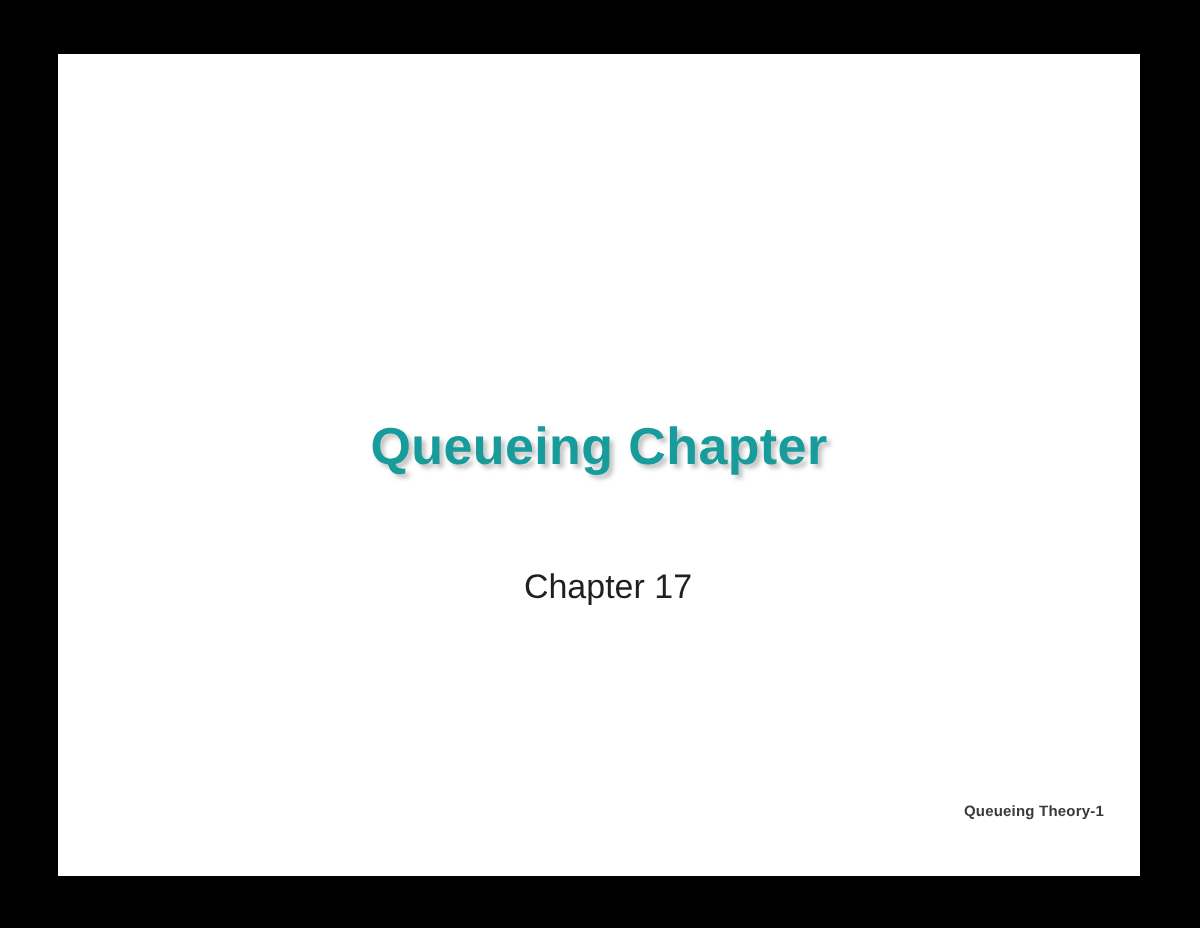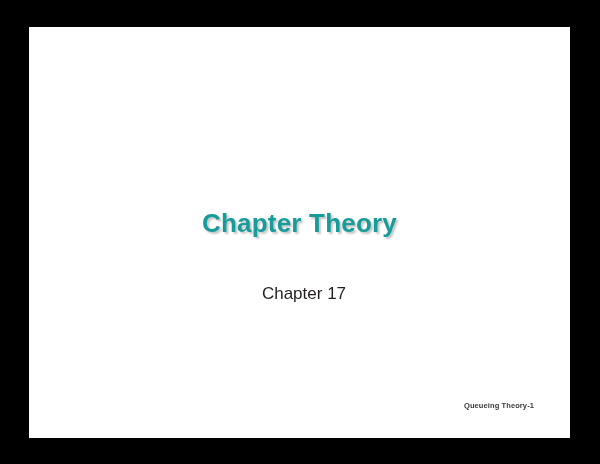--- a/index.html
+++ b/index.html
@@ -54,38 +54,38 @@
     text-align: center;
     font-family: "Liberation Sans", sans-serif;
     font-size: 17px;
     font-weight: normal;
     color: #231f20;
     white-space: nowrap;
   }
 
   #slide-footer {
     position: absolute;
-    right: 36px;
+    right: 18px;
     top: 374px;
     font-family: "Liberation Sans", sans-serif;
     font-size: 7.5px;
     font-weight: bold;
     color: #3a3a3a;
     letter-spacing: 0.1px;
     white-space: nowrap;
   }
 </style>
 </head>
 <body>
 
 <div id="screen">
 
   <div id="slide-page">
 
-    <div id="slide-title">Chapter Theory</div>
+    <div id="slide-title">Queueing Chapter</div>
 
     <div id="slide-subtitle">Chapter 17</div>
 
     <div id="slide-footer">Queueing Theory-1</div>
 
   </div>
 
 </div>
 
 </body></html>

